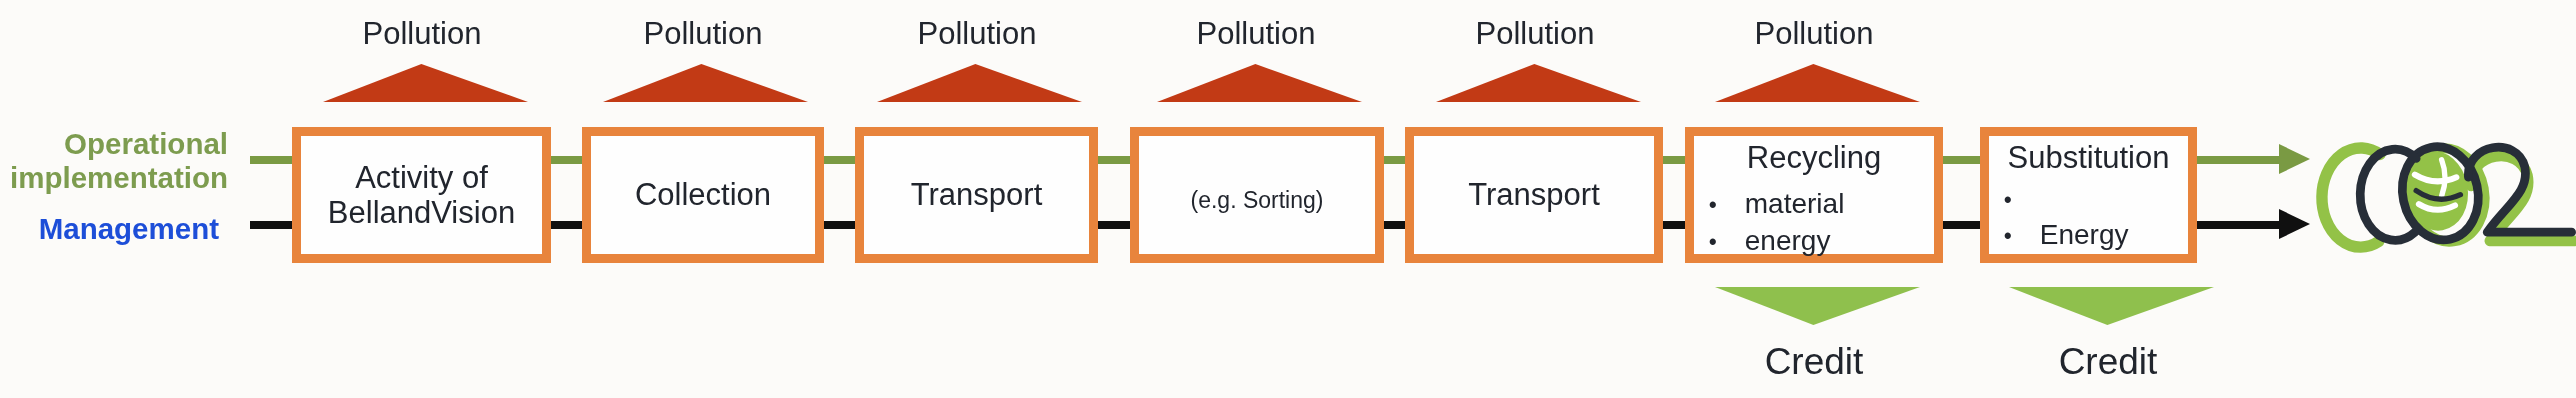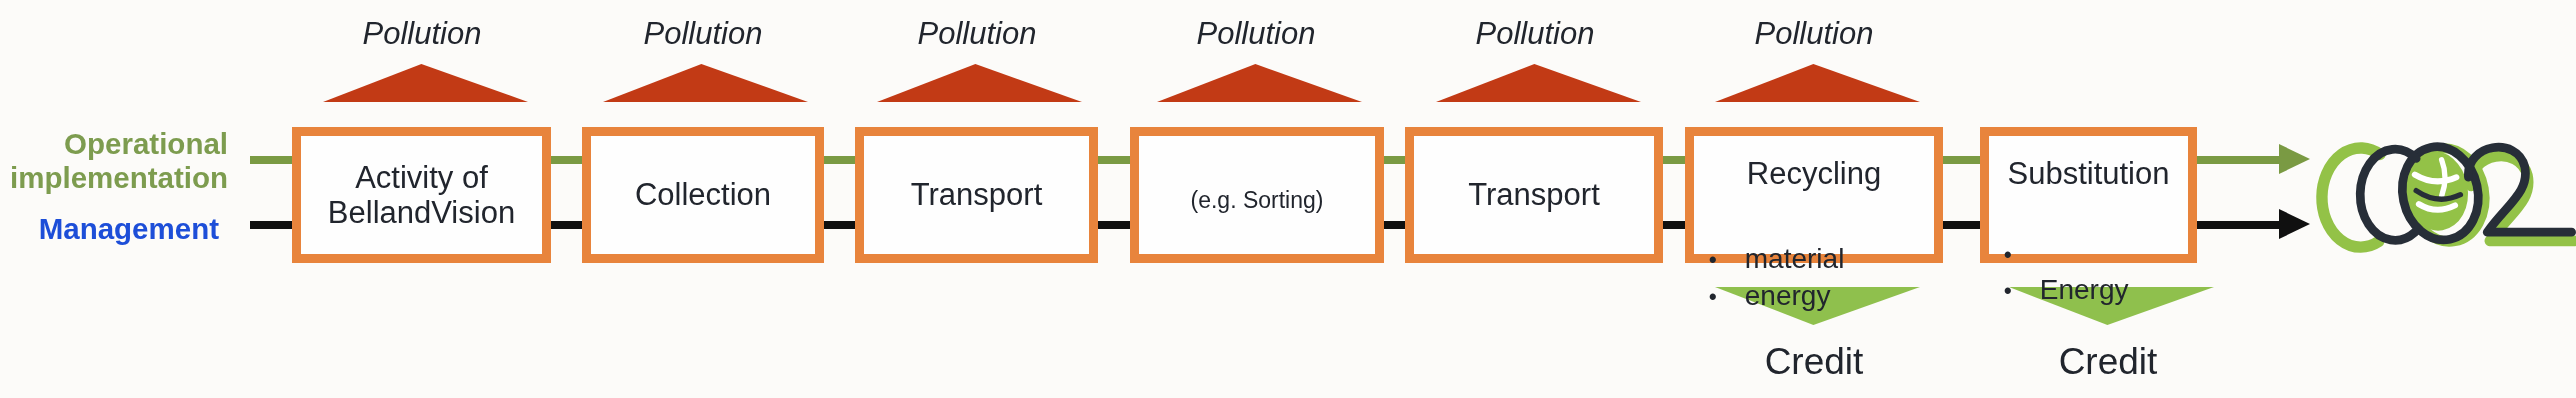--- a/index.html
+++ b/index.html
@@ -25,28 +25,28 @@
 
   
   .flow-box {
     position:absolute; top:127px; height:136px; box-sizing:border-box;
     background:#fefefe; border:9.4px solid #e8843c; z-index:2;
     display:flex; flex-direction:column; align-items:center; justify-content:center;
     font-size:31px; line-height:1.14; text-align:center;
   }
   .box-title { width:100%; }
   .box-subtitle { font-size:23px; margin-top:11px; }
-  .flow-box.list { justify-content:flex-start; padding-top:20px;gap:39px; }
+  .flow-box.list { justify-content:flex-start; padding-top:4px; }
   .bullets { align-self:stretch; margin-top:7.4px; text-align:left; font-size:28px; line-height:1.18; }
   .bullet-row { display:flex; align-items:baseline; margin-top:4px; }
   .bullet-row .dot { width:36px; padding-left:14.8px; font-size:23px; flex:none; }
 
   
   .pollution-label { position:absolute; top:16px; width:268px; text-align:center;
-                     font-size:31px; z-index:1;font-style:italic; }
+                     font-size:31px; z-index:1; }
   .tri-up { position:absolute; top:64px; width:205px; height:38px; background:#c23a15;
             clip-path:polygon(48% 0, 100% 100%, 0 100%); z-index:1; }
 
   
   .tri-down { position:absolute; top:287px; width:205px; height:38px; background:#8fc04d;
               clip-path:polygon(0 0, 100% 0, 48% 100%); z-index:1; }
   .credit-label { position:absolute; top:341px; width:268px; text-align:center;
                   font-size:37px; z-index:1; }
 
   .co2-logo { position:absolute; left:2314px; top:125px; width:262px; height:134px; z-index:2; }

